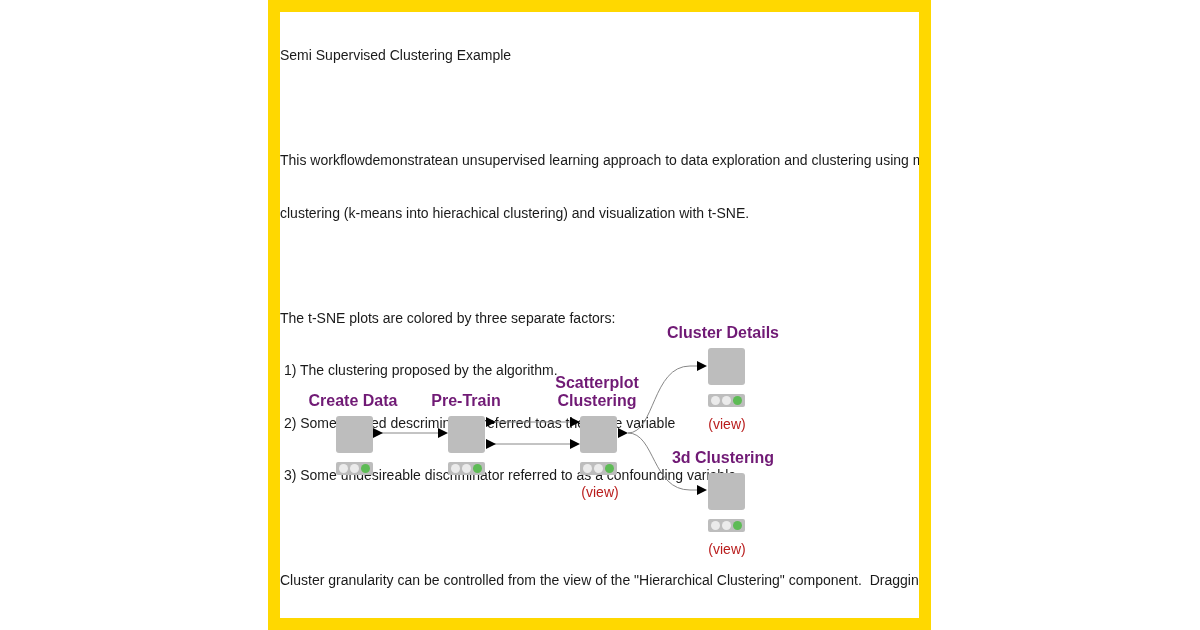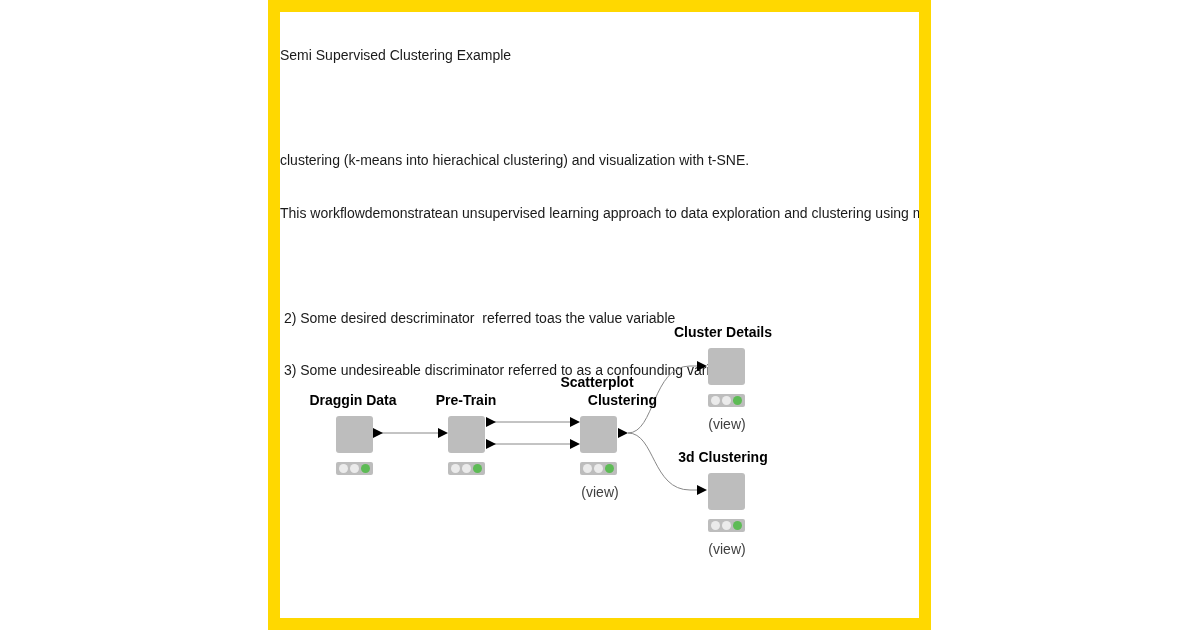--- a/index.html
+++ b/index.html
@@ -15,52 +15,55 @@
       position: absolute; left: 280px; top: 12px; width: 639px; height: 606px;
       background: #ffffff; overflow: hidden;
     }
     .annotation {
       position: absolute; left: 0; top: 0; width: 700px;
       font-size: 14px; line-height: 17.5px; color: #1a1a1a; white-space: pre;
     }
     .annotation p { margin: 0; }
     .gap { height: 17.5px; }
     .node-label {
-      position: absolute; font-weight: bold; font-size: 14px; color: #000000;
+      position: absolute; font-weight: bold; font-size: 16px; color: #701a75;
       text-align: center; line-height: 17.5px; width: 120px;
     }
     .node-box {
       position: absolute; width: 37px; height: 37px; background: #BDBDBD; border-radius: 3px;
     }
     .status {
       position: absolute; width: 37px; height: 13px; background: #BDBDBD; border-radius: 2px;
       display: flex; align-items: center; justify-content: space-around; padding: 0 2px; box-sizing: border-box;
     }
     .dot { width: 9px; height: 9px; border-radius: 50%; background: #EBEBEB; }
     .dot.green { background: #5DBB55; }
     .view-label {
-      position: absolute; font-size: 14px; color: #404040; width: 80px; text-align: center;
+      position: absolute; font-size: 14px; color: #b91c1c; width: 80px; text-align: center;
     }
     svg.links { position: absolute; left: 0; top: 0; }
   </style>
 </head>
 <body>
 
 <div class="frame"></div>
 <div class="canvas">
 
   <div class="annotation">
     <p>Semi Supervised Clustering Example</p>
     <div class="gap"></div>
+    <p>This workflowdemonstratean unsupervised learning approach to data exploration and clustering using m</p>
     <p>clustering (k-means into hierachical clustering) and visualization with t-SNE.</p>
-    <p>This workflowdemonstratean unsupervised learning approach to data exploration and clustering using m</p>
     <div class="gap"></div>
+    <p>The t-SNE plots are colored by three separate factors:</p>
+    <p> 1) The clustering proposed by the algorithm.</p>
     <p> 2) Some desired descriminator  referred toas the value variable</p>
     <p> 3) Some undesireable discriminator referred to as a confounding variable</p>
     <div class="gap"></div>
+    <p>Cluster granularity can be controlled from the view of the "Hierarchical Clustering" component.  Draggin</p>
     
     
     
   </div>
 
   <svg class="links" width="639" height="606">
     <g fill="none" stroke="#888888" stroke-width="1">
       <path d="M101 421 L158 421"></path>
       <path d="M214 410 L290 410"></path>
       <path d="M214 432 L290 432"></path>
@@ -76,42 +79,42 @@
 
       <polygon points="158,416 168,421 158,426"></polygon>
       <polygon points="290,405 300,410 290,415"></polygon>
       <polygon points="290,427 300,432 290,437"></polygon>
       <polygon points="417,349 427,354 417,359"></polygon>
       <polygon points="417,473 427,478 417,483"></polygon>
     </g>
   </svg>
 
   <div>
-    <div class="node-label" style="left:13px; top:380px;">Draggin Data</div>
+    <div class="node-label" style="left:13px; top:380px;">Create Data</div>
     <div class="node-box" style="left:56px; top:404px;"></div>
     <div class="status" style="left:56px; top:450px;">
       <span class="dot"></span>
       <span class="dot"></span>
       <span class="dot green"></span>
     </div>
   </div>
 
   <div>
     <div class="node-label" style="left:126px; top:380px;">Pre-Train</div>
     <div class="node-box" style="left:168px; top:404px;"></div>
     <div class="status" style="left:168px; top:450px;">
       <span class="dot"></span>
       <span class="dot"></span>
       <span class="dot green"></span>
     </div>
   </div>
 
   <div>
     <div class="node-label" style="left:257px; top:362px;">Scatterplot</div>
-    <div class="node-label" style="left:257px; top:380px;text-align:right;">Clustering</div>
+    <div class="node-label" style="left:257px; top:380px;">Clustering</div>
     <div class="node-box" style="left:300px; top:404px;"></div>
     <div class="status" style="left:300px; top:450px;">
       <span class="dot"></span>
       <span class="dot"></span>
       <span class="dot green"></span>
     </div>
     <div class="view-label" style="left:280px; top:472px;">(view)</div>
   </div>
 
   <div>

